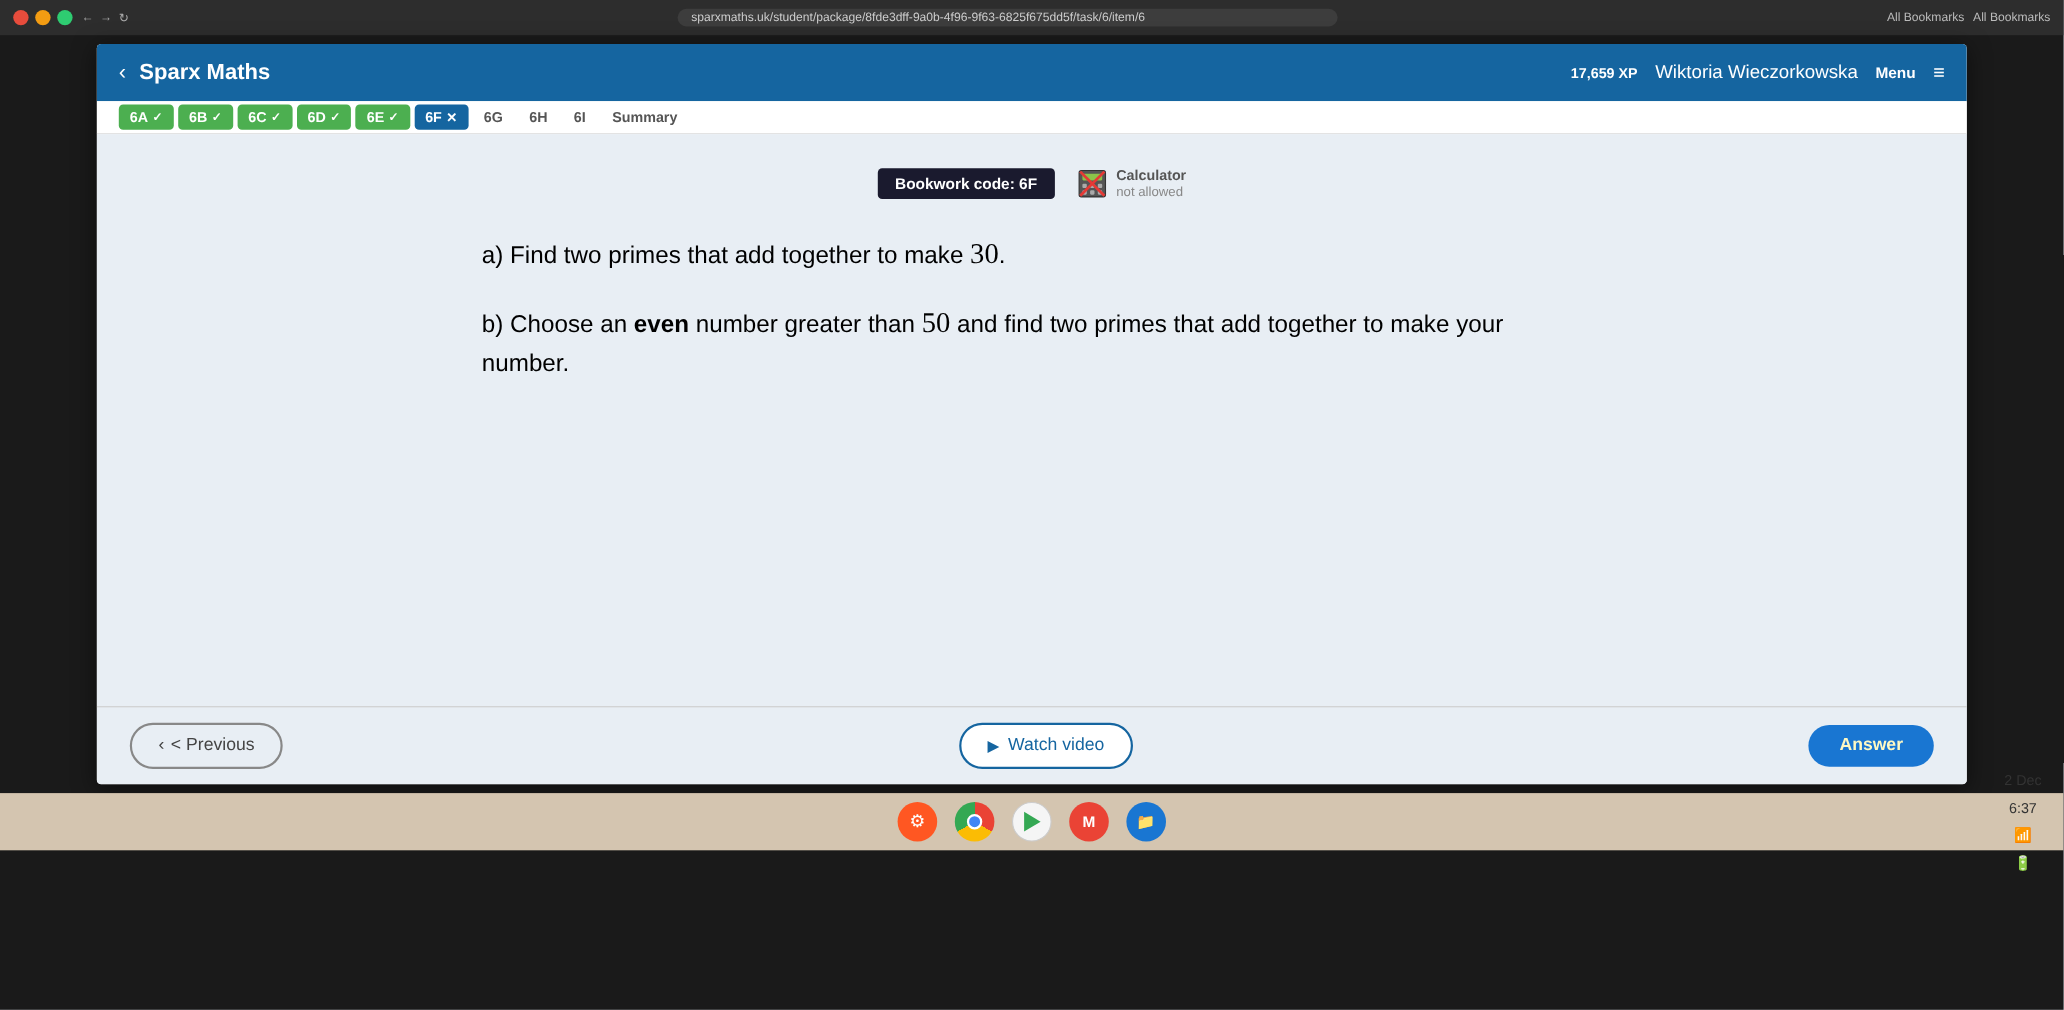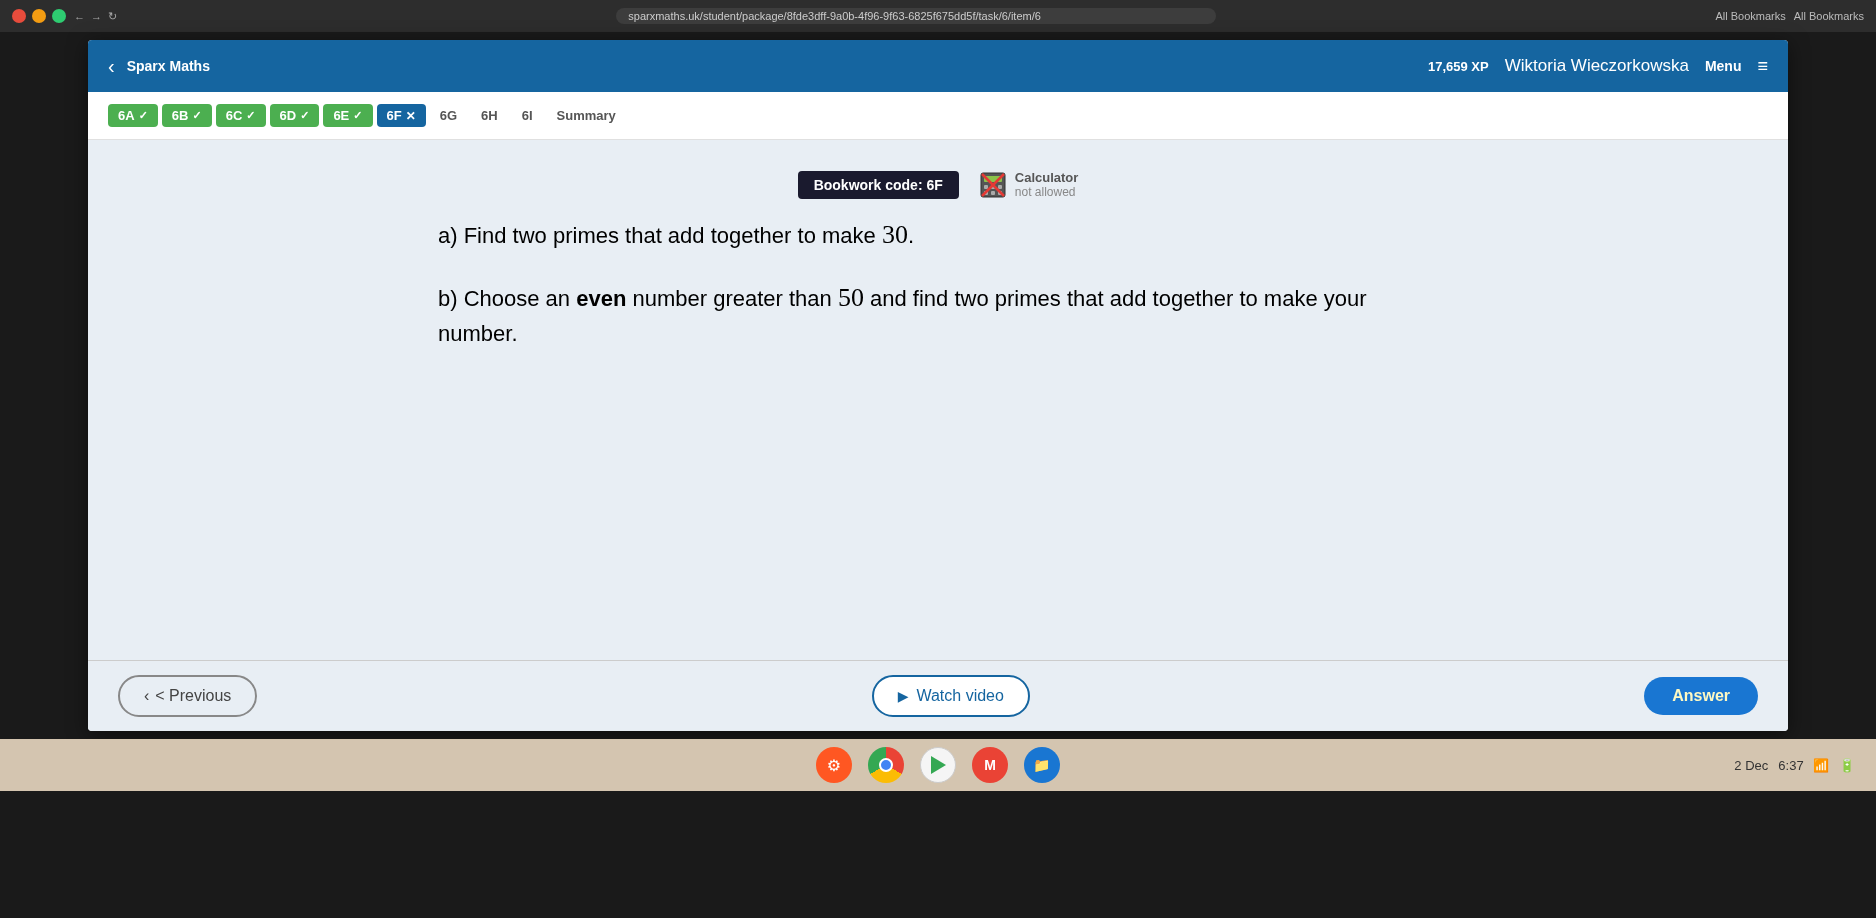--- a/index.html
+++ b/index.html
@@ -71,21 +71,21 @@
       padding: 0 20px;
       height: 52px;
     }
     .nav-back {
       color: white;
       font-size: 20px;
       margin-right: 12px;
       cursor: pointer;
     }
     .nav-title {
-      font-size: 14px;
+      font-size: 20px;
       font-weight: bold;
       flex: 1;
     }
     .nav-right {
       display: flex;
       align-items: center;
       gap: 16px;
       font-size: 13px;
       justify-content: center;
     }
@@ -103,21 +103,21 @@
     .hamburger {
       font-size: 18px;
     }
 
     
     .tab-bar {
       background: white;
       display: flex;
       align-items: center;
       padding: 0 20px;
-      height: 48px;
+      height: 30px;
       border-bottom: 1px solid #e0e0e0;
       gap: 4px;
     }
     .tab-item {
       display: flex;
       align-items: center;
       gap: 4px;
       padding: 4px 10px;
       border-radius: 4px;
       font-size: 13px;
@@ -145,21 +145,21 @@
       padding: 30px 40px 20px;
       min-height: 520px;
     }
 
     
     .bookwork-bar {
       display: flex;
       align-items: center;
       justify-content: center;
       gap: 20px;
-      margin-bottom: 16px;
+      margin-bottom: 30px;
     }
     .bookwork-code {
       background: #1a1a2e;
       color: white;
       padding: 6px 16px;
       border-radius: 4px;
       font-size: 14px;
       font-weight: 600;
     }
     .calculator-info {
@@ -267,20 +267,21 @@
       font-size: 20px;
     }
     .taskbar-right {
       position: absolute;
       right: 20px;
       display: flex;
       align-items: center;
       gap: 10px;
       font-size: 13px;
       color: #333;
+      flex-direction: column;
     }
 
     
     .chrome-icon {
       background: conic-gradient(#ea4335 0deg 120deg, #fbbc04 120deg 240deg, #34a853 240deg 360deg);
       border-radius: 50%;
       position: relative;
     }
     .chrome-center {
       position: absolute;

